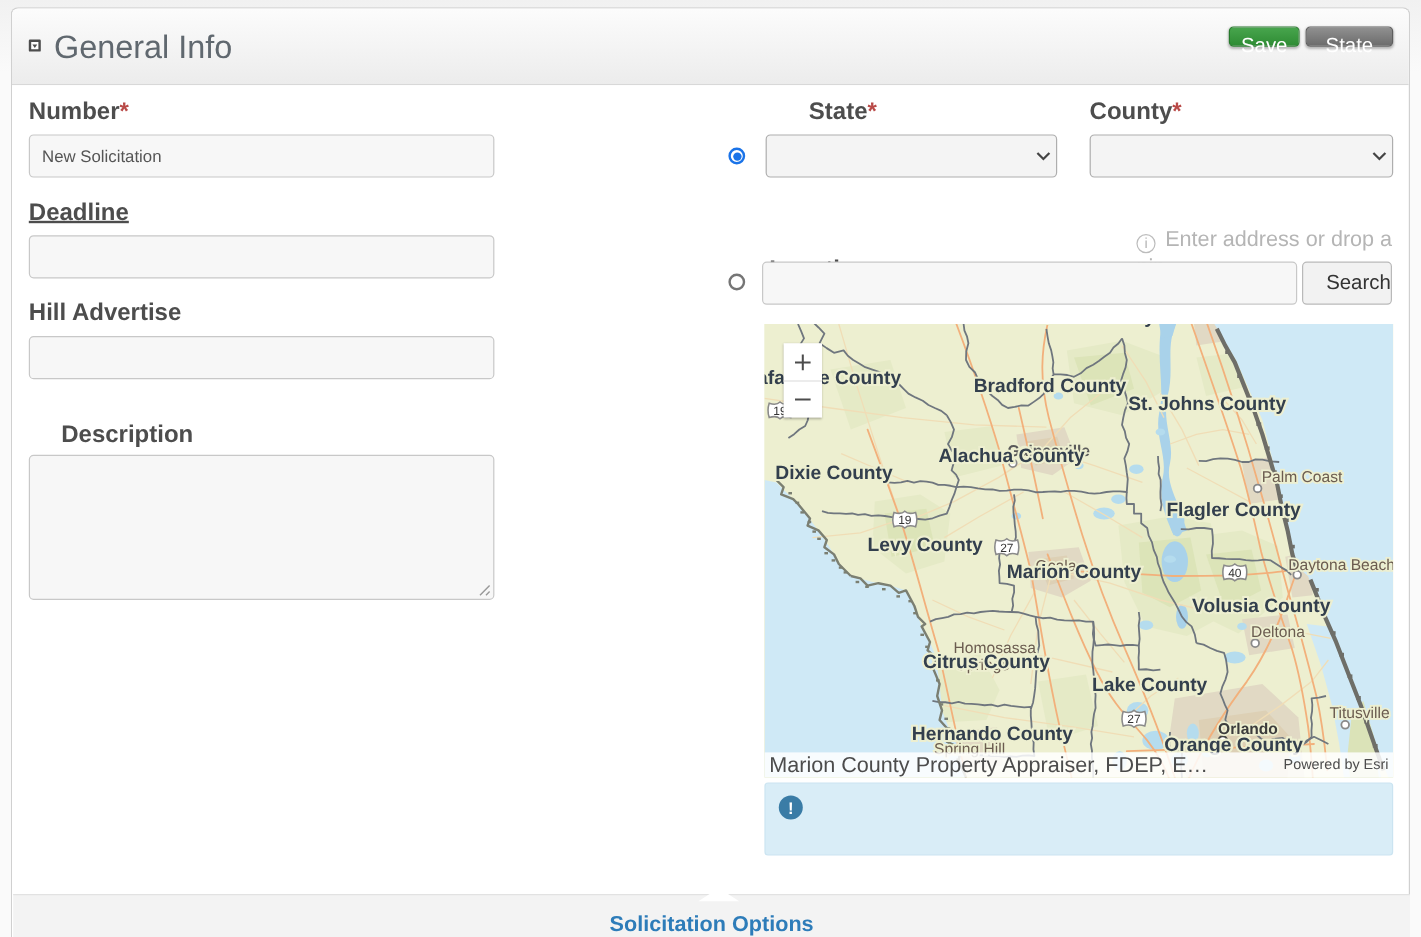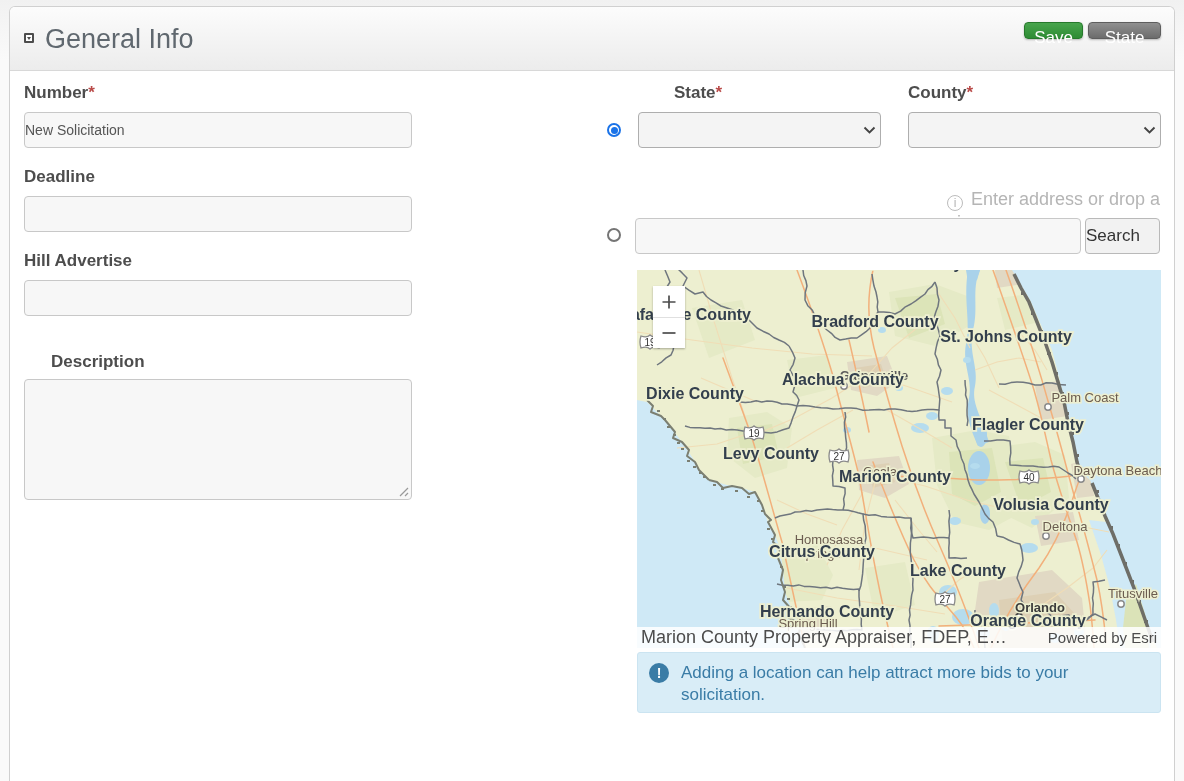--- a/index.html
+++ b/index.html
@@ -10,37 +10,37 @@
 #panel { position:absolute; left:9px; top:6px; width:1166px; height:775px; background:#fff; border:1px solid #d0d0d0; border-bottom:none; border-radius:6px 6px 0 0; }
 #phead { position:absolute; left:0; top:0; width:100%; height:64px; background:linear-gradient(#fcfcfc,#ececec); border-bottom:1px solid #d8d8d8; border-radius:5px 5px 0 0; }
 #toggle { position:absolute; left:14px; top:26px; width:10px; height:10px; background:#fff; border:2px solid #4d4d4d; border-radius:1px; }
 #toggle:after { content:""; position:absolute; left:0.5px; top:1.5px; width:0; height:0; border-left:2.5px solid transparent; border-right:2.5px solid transparent; border-top:3.5px solid #4d4d4d; }
 #ptitle { position:absolute; left:35px; top:19px; font-size:27px; line-height:27px; color:#60686f; font-weight:400;text-align:center; }
 .btn { position:absolute; top:15px; height:17px; border-radius:4px; color:#fff; font-size:17px; text-align:center; line-height:29px; box-shadow:0 1px 2px rgba(0,0,0,.25); }
 #btn-save { left:1014px; width:59px; background:linear-gradient(#48a54d,#2e8c34); border:1px solid #27792c; }
 #btn-cancel { left:1078px; width:73px; background:linear-gradient(#909090,#6c6c6c); border:1px solid #5e5e5e; }
 
 
-.lbl { position:absolute; font-size:17px; font-weight:bold; color:#4d4d4d; line-height:20px; }
+.lbl { position:absolute; font-size:20px; font-weight:bold; color:#4d4d4d; line-height:20px; }
 .req { color:#b94a48; }
 .inp { position:absolute; background:#f7f7f7; border:1px solid #c8c8c8; border-radius:4px; }
-.inp-txt { font-size:14px; color:#555; line-height:34px; }
+.inp-txt { font-size:14px; color:#555; line-height:34px; padding-left:10px; }
 
 
 .sel { position:absolute; background:#f4f4f4; border:1px solid #aeaeae; border-radius:4px; }
 .sel svg { position:absolute; right:4px; top:13px; }
 
 
 .radio { position:absolute; width:14px; height:14px; border-radius:50%; background:#fff; }
 #radio1 { border:2px solid #1a73e8; }
 #radio1:after { content:""; position:absolute; left:1.5px; top:1.5px; width:7px; height:7px; border-radius:50%; background:#1a73e8; }
 #radio2 { border:2px solid #757575; }
 
 
-#btn-search { position:absolute; left:1075px; top:211px; width:75px; height:36px; background:#f2f2f2; border:1px solid #b9b9b9; border-radius:4px; font-size:17px; color:#333; text-align:left; line-height:34px; }
+#btn-search { position:absolute; left:1075px; top:211px; width:75px; height:36px; background:#f2f2f2; border:1px solid #b9b9b9; border-radius:4px; font-size:17px; color:#333; text-align:right; line-height:34px; }
 
 
 #hint { position:absolute; left:937px; top:156px; width:218px; font-size:18px; color:#b5b5b5; line-height:23px;margin-top:25px; }
 .icirc { display:inline-block; width:16px; height:16px; border:1px solid #bcbcbc; border-radius:50%; font-size:12px; line-height:15px; text-align:center; color:#b5b5b5; font-style:normal; margin-right:3px; vertical-align:-2px; }
 
 
 #map { position:absolute; left:627px; top:263px; width:524px; height:378px; overflow:hidden; background:#edefd0; }
 #attrib { position:absolute; left:0; bottom:0; width:100%; height:21px; background:rgba(255,255,255,.85); font-size:18px; color:#4c4c4c; line-height:21px; }
 #zoomctl { position:absolute; left:16px; top:16px; width:32px; height:62px; background:#fff; box-shadow:0 1px 2px rgba(0,0,0,.3); }
 #zoomctl .zl { position:absolute; left:0; top:31px; width:100%; height:1px; background:#e0e0e0; }
@@ -62,21 +62,21 @@
     <div id="phead">
       <div id="toggle"></div>
       <div id="ptitle">General Info</div>
       <div class="btn" id="btn-save">Save</div>
       <div class="btn" id="btn-cancel">State</div>
     </div>
 
     <div class="lbl" style="left:14px; top:76px;">Number<span class="req">*</span></div>
     <div class="inp inp-txt" style="left:14px; top:105px; width:388px; height:36px;">New Solicitation</div>
 
-    <div class="lbl" style="left:14px; top:160px;">Deadline</div>
+    <div class="lbl" style="left:14px; top:160px;text-decoration:underline;">Deadline</div>
     <div class="inp" style="left:14px; top:189px; width:388px; height:36px;"></div>
 
     <div class="lbl" style="left:14px; top:244px;">Hill Advertise</div>
     <div class="inp" style="left:14px; top:273px; width:388px; height:36px;"></div>
 
     <div class="lbl" style="left:14px; top:345px;margin-left:27px;">Description</div>
     <div class="inp" style="left:14px; top:372px; width:388px; height:121px;">
       <svg width="13" height="13" style="position:absolute; right:1px; bottom:1px;">
           <path d="M11 3 L3 11 M11 8 L8 11" stroke="#999" stroke-width="1.2" fill="none"></path>
         </svg>
@@ -342,22 +342,25 @@
 <text x="391" y="356" font-size="16" fill="#333f4d" font-weight="bold" text-anchor="middle" stroke="#edefd0" stroke-width="3.5" paint-order="stroke" font-family="Liberation Sans, sans-serif">Orange County</text>
 <text x="273" y="-1" font-size="16" fill="#333f4d" font-weight="bold" text-anchor="middle" stroke="#edefd0" stroke-width="3.5" paint-order="stroke" font-family="Liberation Sans, sans-serif">Union County</text>
 </svg>
       <div id="zoomctl">
         <svg width="32" height="62">
           <path d="M9.5 16 H22.5 M16 9.5 V22.5" stroke="#4c4c4c" stroke-width="1.7"></path>
           <path d="M9.5 47 H22.5" stroke="#4c4c4c" stroke-width="1.7"></path>
         </svg>
         <div class="zl"></div>
       </div>
-      <div id="attrib"><span style="margin-left:4px;">Marion County Property Appraiser, FDEP, E…</span><span style="position:absolute; right:4px; font-size:15px;">Powered by Esri</span></div>
+      <div id="attrib"><span style="margin-left:4px;">Marion County Property Appraiser, FDEP, E…</span><span style="position:absolute; right:4px; font-size:12px;">Powered by Esri</span></div>
     </div>
 
     <div id="alert">
       <div class="ic">!</div>
-      <div class="tx">Adding a location can help attract more bids to your solicitation.</div>
-    </div>
-
+    </div>
+
+    <div id="band">
+      <div id="notch"></div>
+      <div id="soloptions">Solicitation Options</div>
+    </div>
   </div>
 </div>
 
 </body></html>

